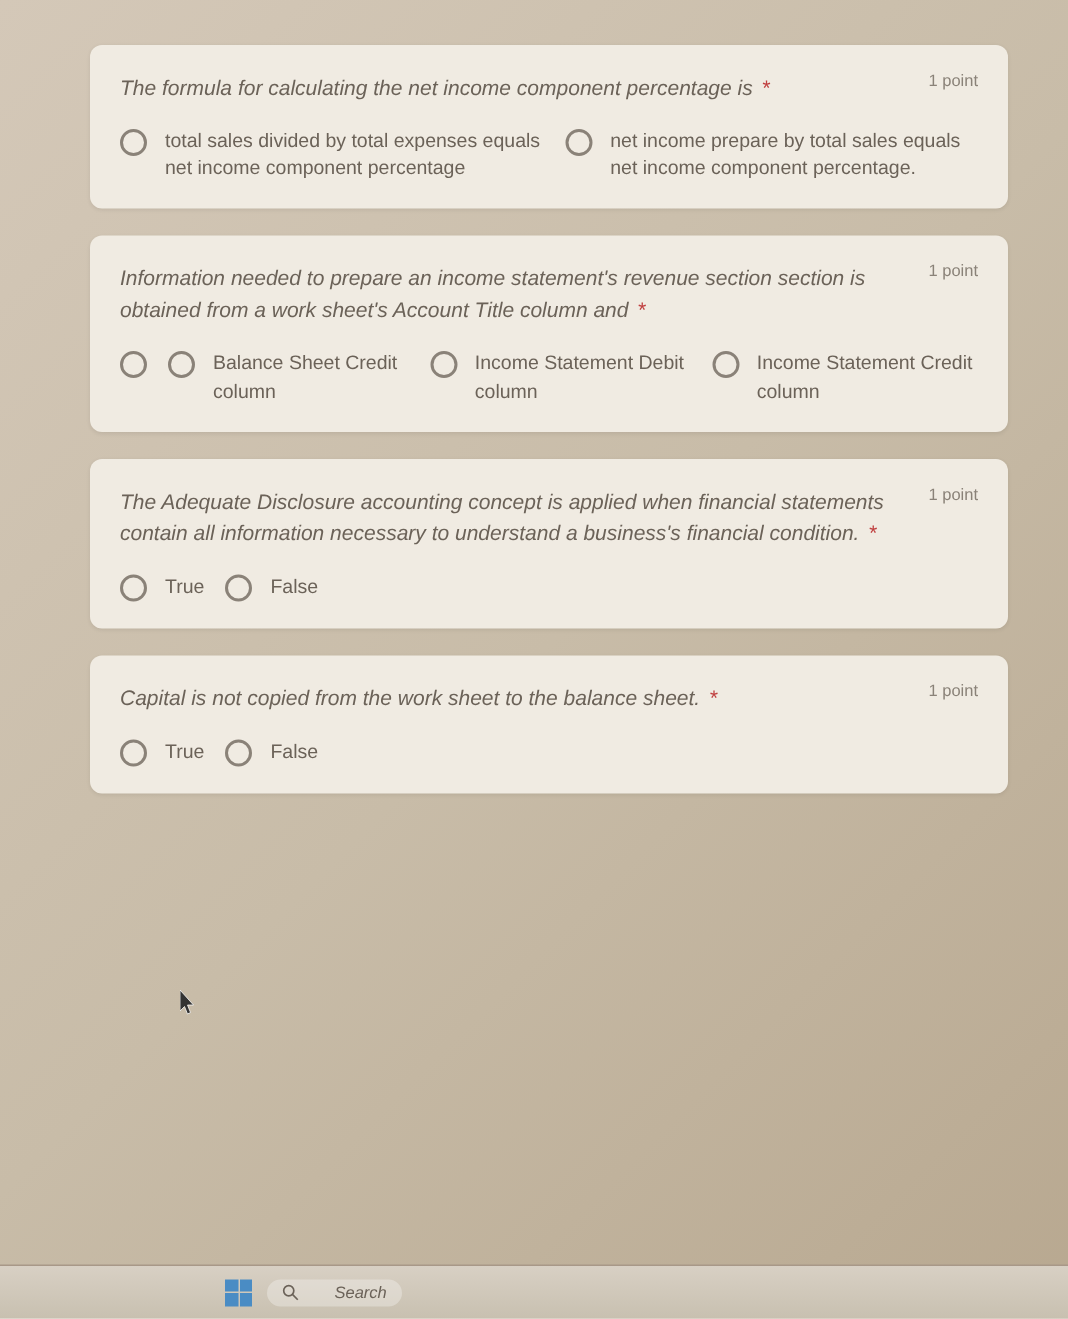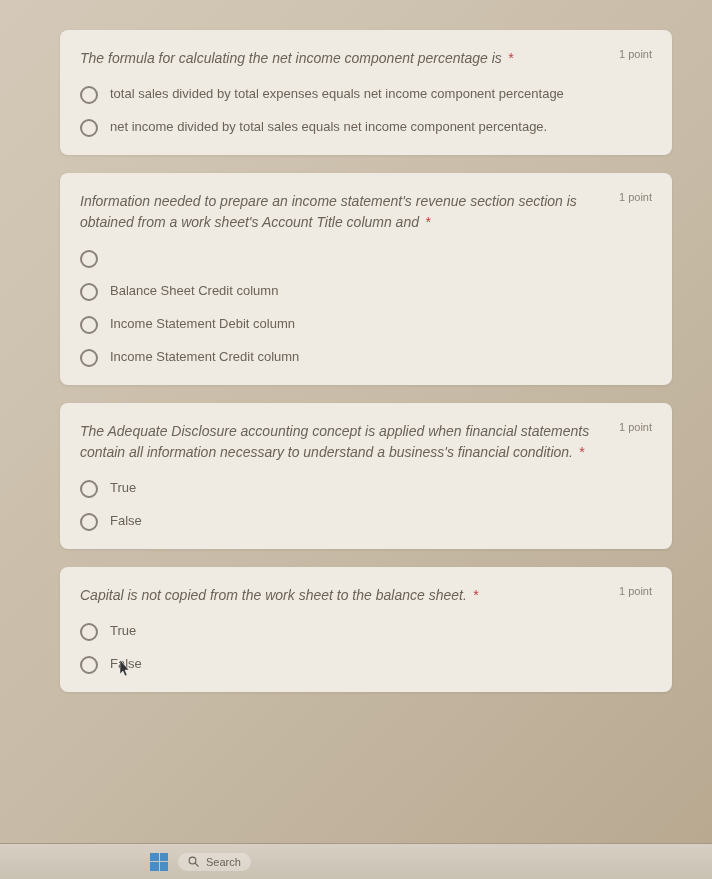--- a/index.html
+++ b/index.html
@@ -43,21 +43,20 @@
       color: #c04040;
       margin-left: 2px;
     }
     .points {
       color: #8a8278;
       font-size: 11px;
       white-space: nowrap;
     }
     .options {
       display: flex;
-      flex-direction: column;
       gap: 14px;
     }
     .option {
       display: flex;
       align-items: flex-start;
       gap: 12px;
       cursor: pointer;
     }
     .radio {
       width: 18px;
@@ -92,26 +91,27 @@
       grid-template-columns: 1fr 1fr;
       grid-template-rows: 1fr 1fr;
       gap: 1px;
     }
     .win-icon span {
       background: #4a8cc4;
     }
     .search-box {
       display: flex;
       align-items: center;
-      gap: 6px;
+      gap: 23px;
       background: rgba(255,255,255,0.3);
       padding: 3px 10px;
       border-radius: 12px;
       font-size: 11px;
       color: #6b6258;
+      font-style: italic;
     }
     .search-icon-svg {
       width: 12px;
       height: 12px;
     }
     .cursor {
       position: absolute;
       left: 120px;
       top: 660px;
       width: 12px;
@@ -132,21 +132,21 @@
       </div>
       <div class="points">1 point</div>
     </div>
     <div class="options">
       <label class="option">
         <span class="radio"></span>
         <span class="option-text">total sales divided by total expenses equals net income component percentage</span>
       </label>
       <label class="option">
         <span class="radio"></span>
-        <span class="option-text">net income divided by total sales equals net income component percentage.</span>
+        <span class="option-text">net income prepare by total sales equals net income component percentage.</span>
       </label>
     </div>
   </div>
 
   <div class="question-card">
     <div class="question-header">
       <div class="question-text">
         <span>Information needed to prepare an income statement's revenue section section is obtained from a work sheet's Account Title column and</span>
         <span class="required">*</span>
       </div>

